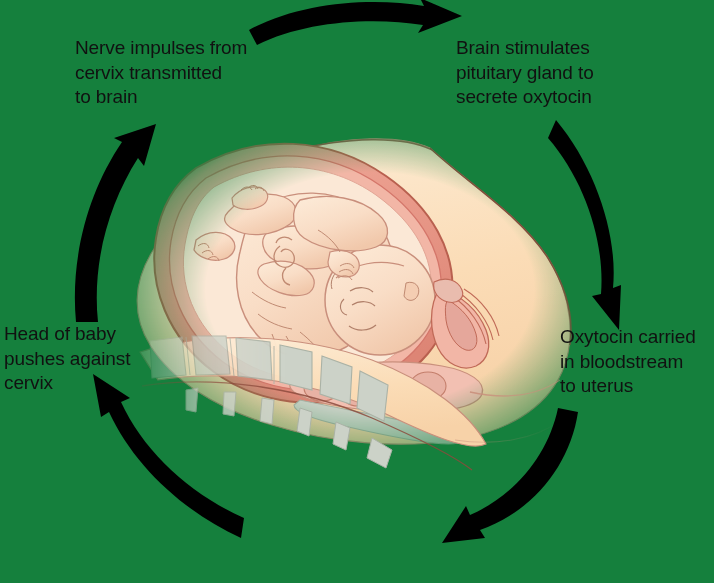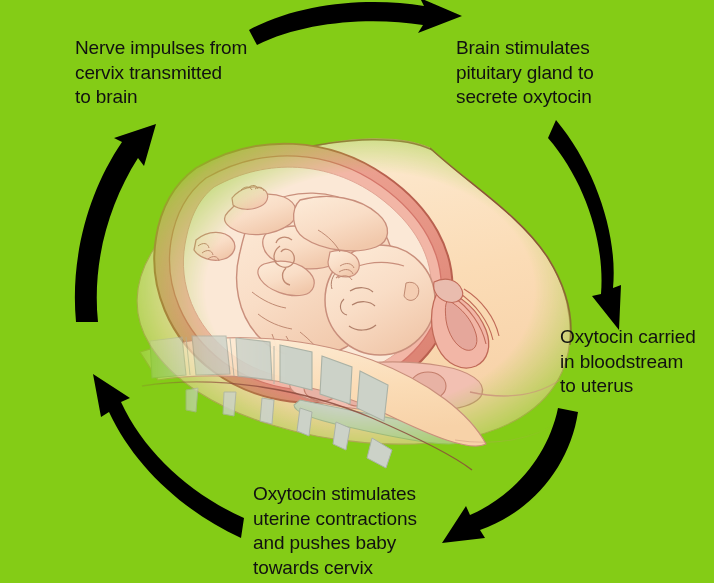--- a/index.html
+++ b/index.html
@@ -3,21 +3,21 @@
 <meta charset="utf-8">
 <title>Positive Feedback Loop — Childbirth / Oxytocin</title>
 <style>
   html,body{margin:0;padding:0;background:#ffffff;}
   body{
     width:714px;height:583px;position:relative;overflow:hidden;
     font-family:"Liberation Sans","DejaVu Sans",sans-serif;
     color:#000000;
     -webkit-font-smoothing:antialiased;
   }
-  #stage{position:absolute;inset:0;width:714px;height:583px;background:#84cc16;}
+  #stage{position:absolute;inset:0;width:714px;height:583px;background:#15803d;}
 
   
   .label{
     position:absolute;
     font-size:19px;
     line-height:24.5px;
     letter-spacing:-0.1px;
     color:#111111;
     white-space:pre-line;
     z-index:40;
@@ -260,19 +260,18 @@
 to brain</div>
 
   <div class="label" id="label-carried">Oxytocin carried
 in bloodstream
 to uterus</div>
 
   <div class="label" id="label-brain">Brain stimulates
 pituitary gland to
 secrete oxytocin</div>
 
-  <div class="label" id="label-stimulates">Oxytocin stimulates
-uterine contractions
-and pushes baby
-towards cervix</div>
-
+
+  <div class="label" id="label-head">Head of baby
+pushes against
+cervix</div>
 
 </div>
 
 </body></html>

